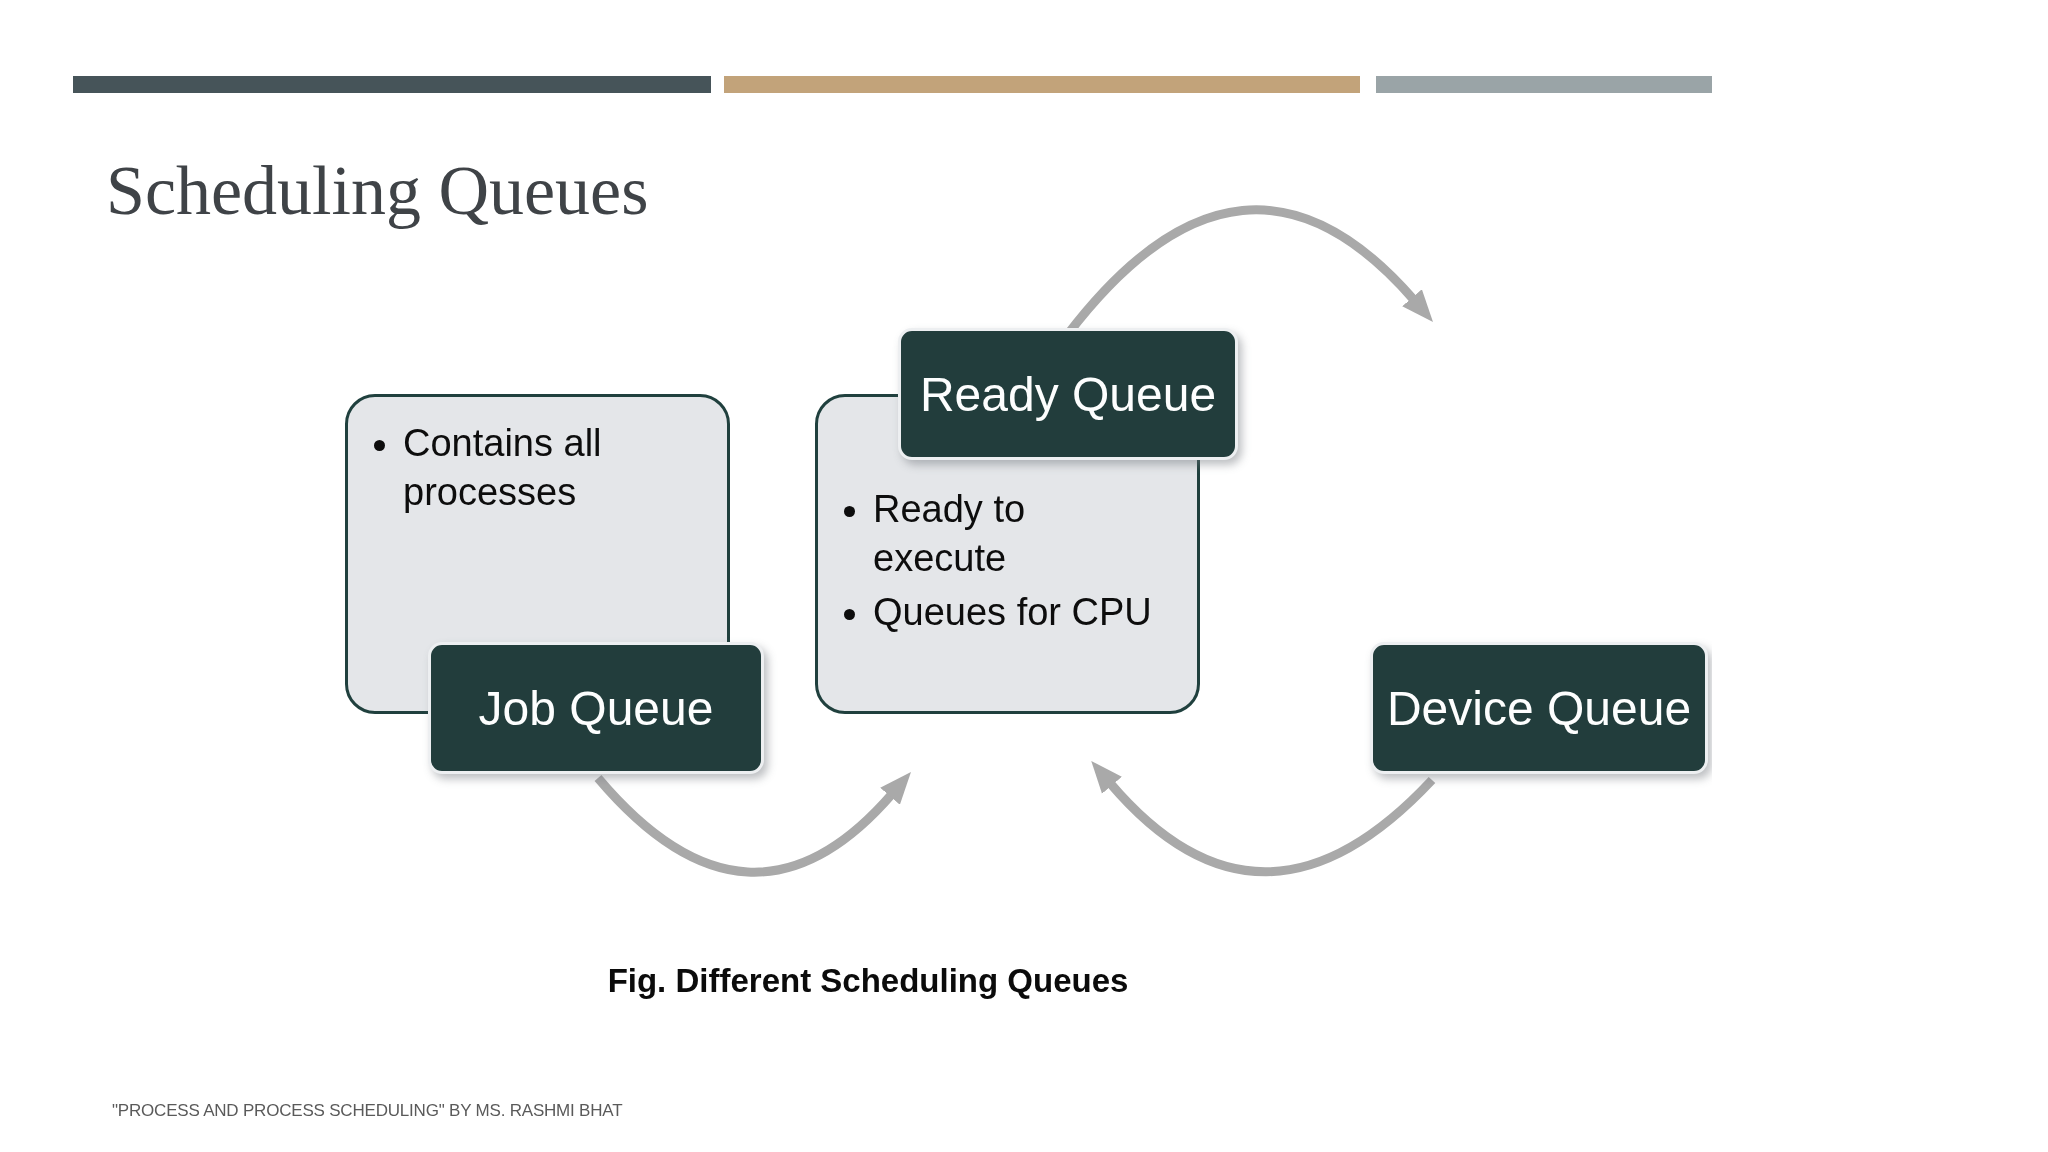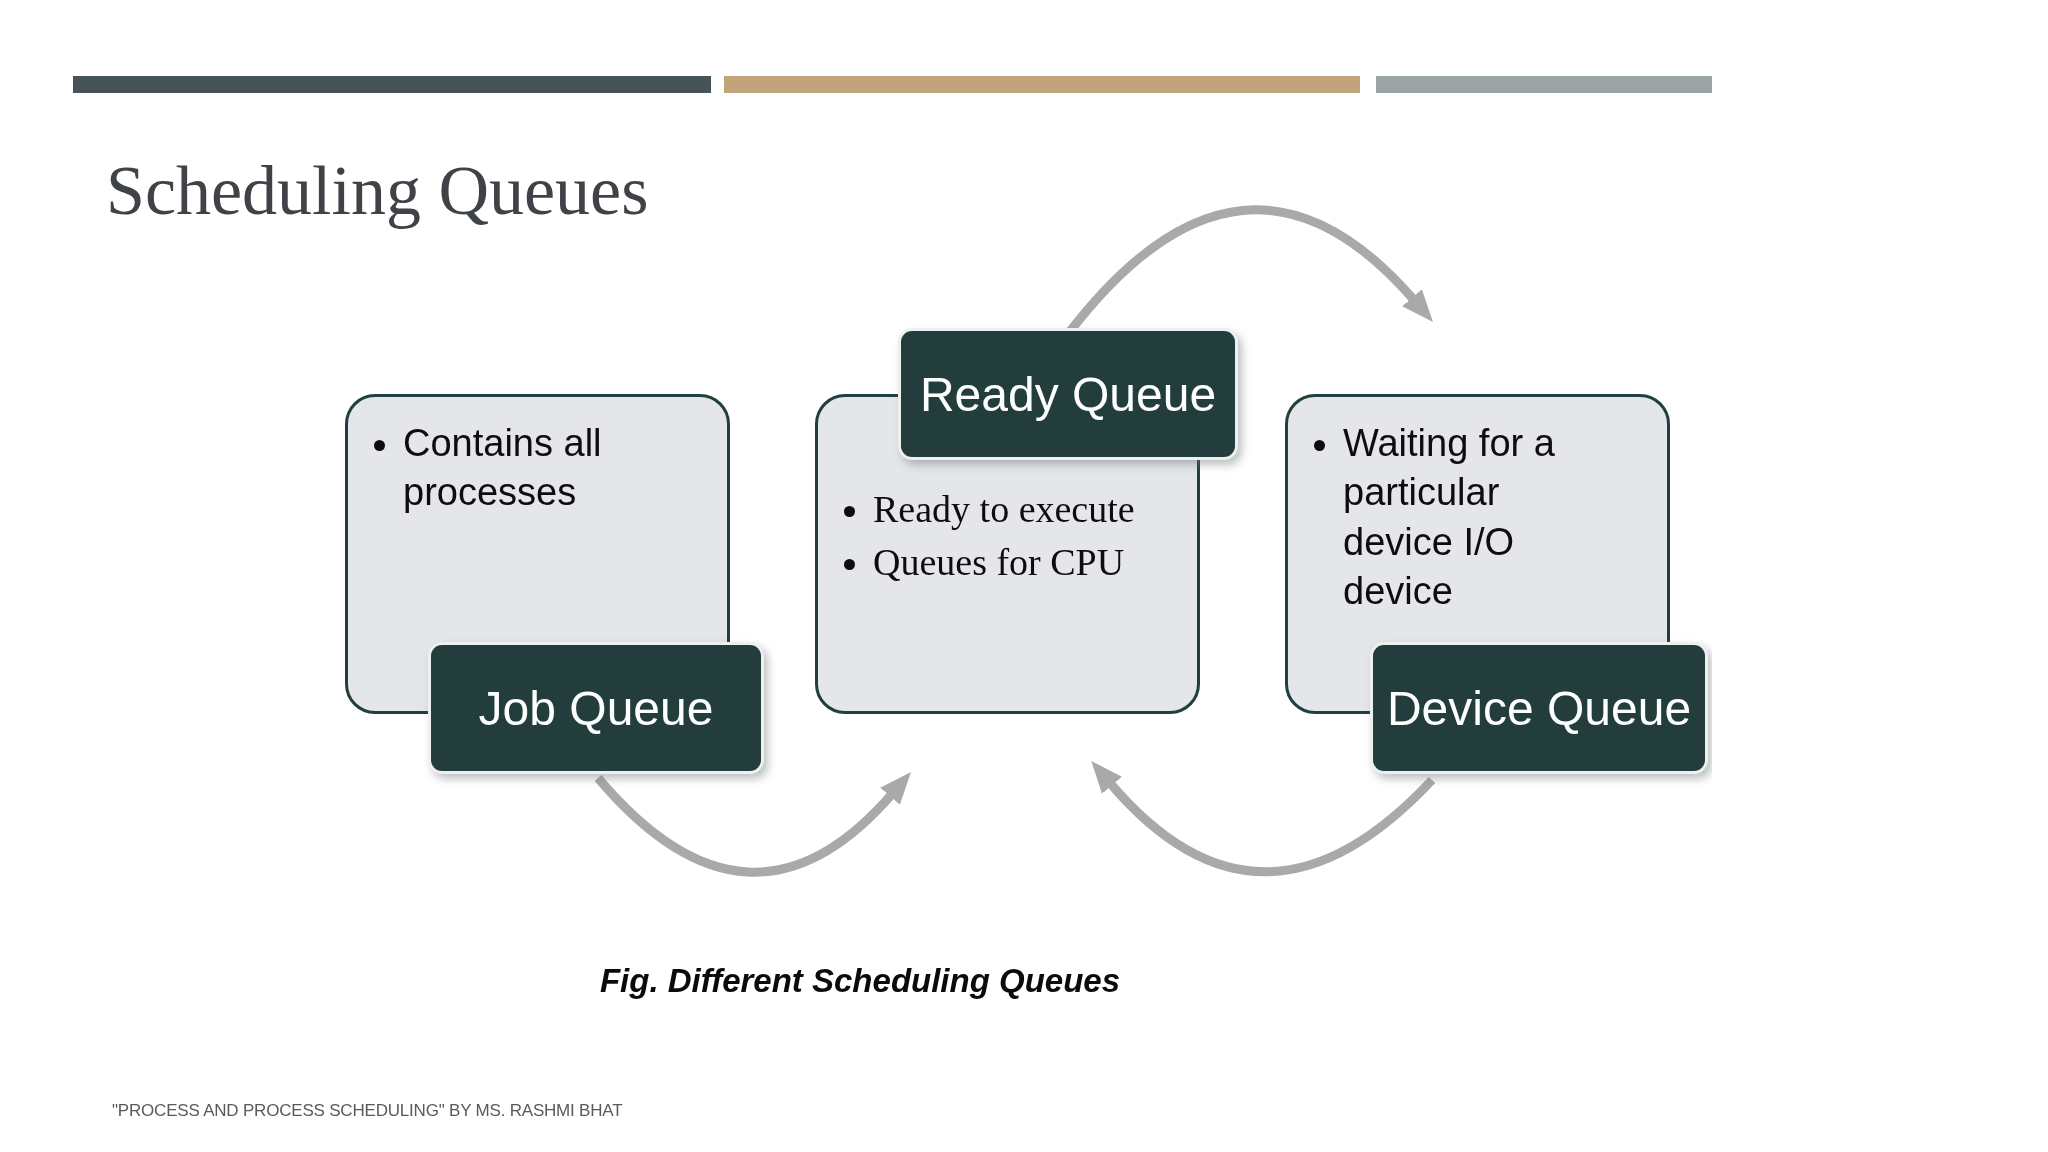--- a/index.html
+++ b/index.html
@@ -27,21 +27,21 @@
   
   .qbox{
     position:absolute;top:394px;width:385px;height:320px;
     background:#e4e6e9;
     border:3px solid #20403e;
     border-radius:30px;
     box-sizing:border-box;
     z-index:1;
   }
   .qbox.b-left{left:345px;}
-  .qbox.b-mid{left:815px;font-family:Liberation Serif, serif;}
+  .qbox.b-mid{left:815px;}
   .qbox.b-right{left:1285px;}
   .qbox ul{
     margin:0;padding:22px 0 0 55px;
     font-size:38px;line-height:1.3;color:#0d0d0d;
   }
   .qbox.b-left ul,.qbox.b-right ul{width:250px;}
   .qbox.b-mid ul{width:285px;padding-top:88px;}
   .qbox li{margin:0 0 4px 0;}
   .qbox li::marker{color:#0d0d0d;}
 
@@ -62,23 +62,23 @@
   .qlabel.l-job{left:428px;top:642px;width:336px;}
   .qlabel.l-ready{left:898px;top:328px;width:340px;}
   .qlabel.l-device{left:1370px;top:642px;width:338px;}
 
   
   .arrows{position:absolute;left:0;top:0;width:2048px;height:1152px;z-index:2;pointer-events:none;}
   .arrows path{fill:none;stroke:#a9a9a9;stroke-width:9;}
 
   
   .caption{
-    position:absolute;left:4px;top:962px;width:100%;
+    position:absolute;left:12px;top:962px;width:100%;
     text-align:center;
-    font-size:33px;font-weight:700;color:#0b0b0b;font-style:italic;
+    font-size:33px;font-weight:700;color:#0b0b0b;
   }
 
   
   .footer-text{
     position:absolute;left:112px;top:1101px;
     font-size:17px;color:#5a5a5a;letter-spacing:-0.2px;
     white-space:nowrap;
   }
   .page-number{
     position:absolute;left:1918px;top:1098px;
@@ -102,25 +102,20 @@
     </ul>
   </div>
 
   <div class="qbox b-mid">
     <ul>
       <li>Ready to execute</li>
       <li>Queues for CPU</li>
     </ul>
   </div>
 
-  <div class="qbox b-right">
-    <ul>
-      <li>Waiting for a particular device I/O device</li>
-    </ul>
-  </div>
 
   <svg class="arrows" viewBox="0 0 2048 1152" xmlns="http://www.w3.org/2000/svg">
     <defs>
       <marker id="ah" markerUnits="userSpaceOnUse" markerWidth="34" markerHeight="30" refX="3" refY="15" orient="auto">
         <polygon points="0,2 32,15 0,28" fill="#a9a9a9"></polygon>
       </marker>
     </defs>
     <path d="M 1068 334 Q 1244 104 1414 300" marker-end="url(#ah)"></path>
     <path d="M 598 778 Q 750 958 892 794" marker-end="url(#ah)"></path>
     <path d="M 1432 780 Q 1262 962 1110 783" marker-end="url(#ah)"></path>

